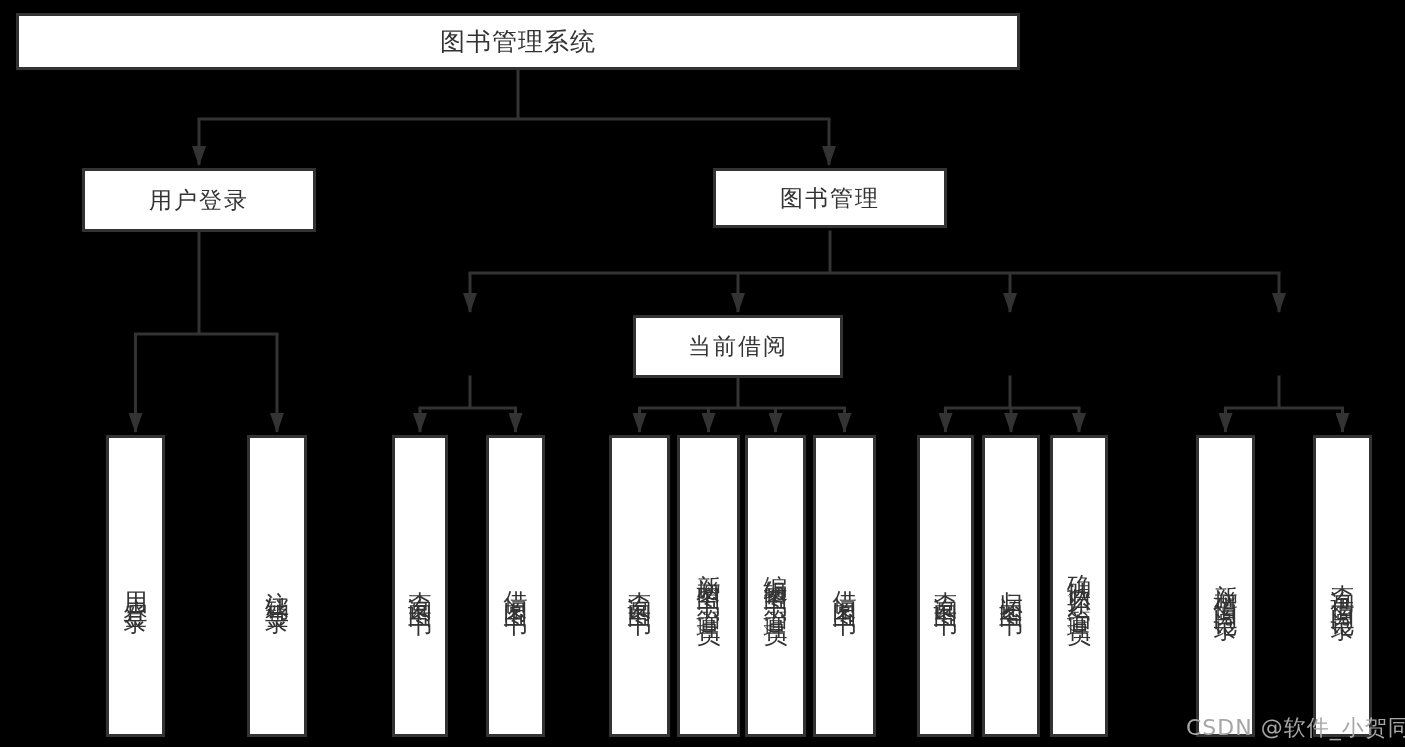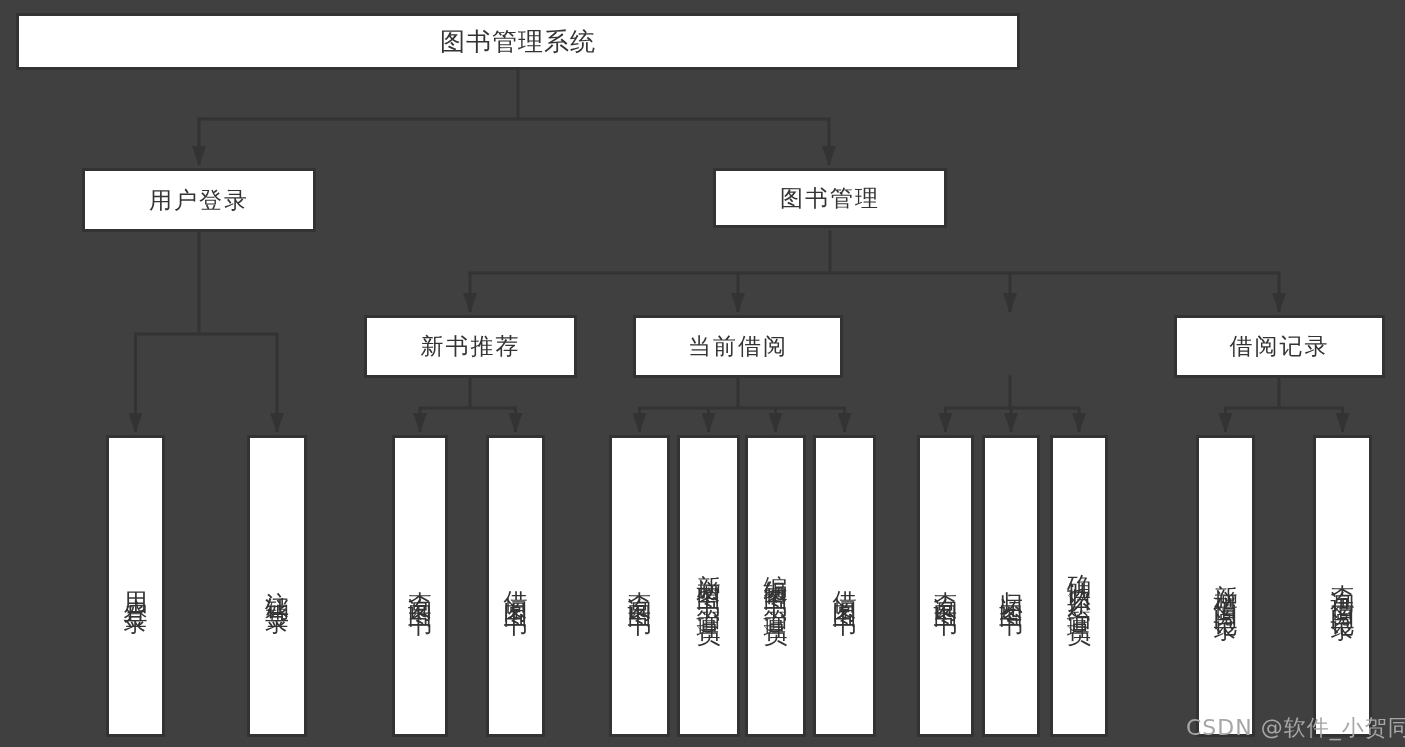--- a/index.html
+++ b/index.html
@@ -1,17 +1,17 @@
 <!DOCTYPE html>
 <html><head>
 <meta charset="utf-8">
 <style>
   html,body{margin:0;padding:0;background:#fff;}
   body{font-family:"DejaVu Sans",sans-serif;color:#333;}
-  .canvas{position:relative;width:1405px;height:747px;background:#404040;overflow:hidden;}
+  .canvas{position:relative;width:1405px;height:747px;background:#000000;overflow:hidden;}
   svg.connectors{position:absolute;left:0;top:0;z-index:1;}
   .node{
     position:absolute;box-sizing:border-box;background:#fff;
     border:3px solid #333;display:flex;align-items:center;justify-content:center;
     z-index:2;text-align:center;
   }
   .hnode{font-size:23px;letter-spacing:2px;}
   .rootnode{font-size:25px;letter-spacing:1px;}
   .leaf{writing-mode:vertical-rl;text-orientation:mixed;font-size:24px;}
   .leaf span{letter-spacing:7px;}
@@ -61,23 +61,21 @@
       <path d="M1225.5 408 V432" marker-end="url(#arr)"></path>
       <path d="M1342.5 408 V432" marker-end="url(#arr)"></path>
     </g>
   </svg>
 
   <div class="node rootnode" style="left:16px;top:13px;width:1004px;height:57px">图书管理系统</div>
 
   <div class="node hnode" style="left:82px;top:168px;width:234px;height:64px">用户登录</div>
   <div class="node hnode" style="left:713px;top:168px;width:234px;height:60px">图书管理</div>
 
-  <div class="node hnode" style="left:364px;top:315px;width:213px;height:63px">新书推荐</div>
   <div class="node hnode" style="left:633px;top:315px;width:210px;height:63px">当前借阅</div>
-  <div class="node hnode" style="left:1174px;top:315px;width:211px;height:63px">借阅记录</div>
 
   <div class="node leaf" style="left:106px;top:435px;width:59px;height:302px">
     <span>用户登录</span>
   </div>
   <div class="node leaf" style="left:247px;top:435px;width:60px;height:302px">
     <span>注销登录</span>
   </div>
 
   <div class="node leaf" style="left:392px;top:435px;width:56px;height:302px">
     <span>查询图书</span>

